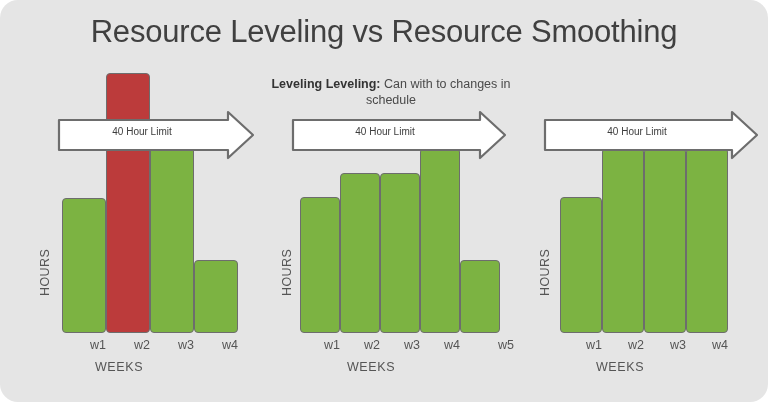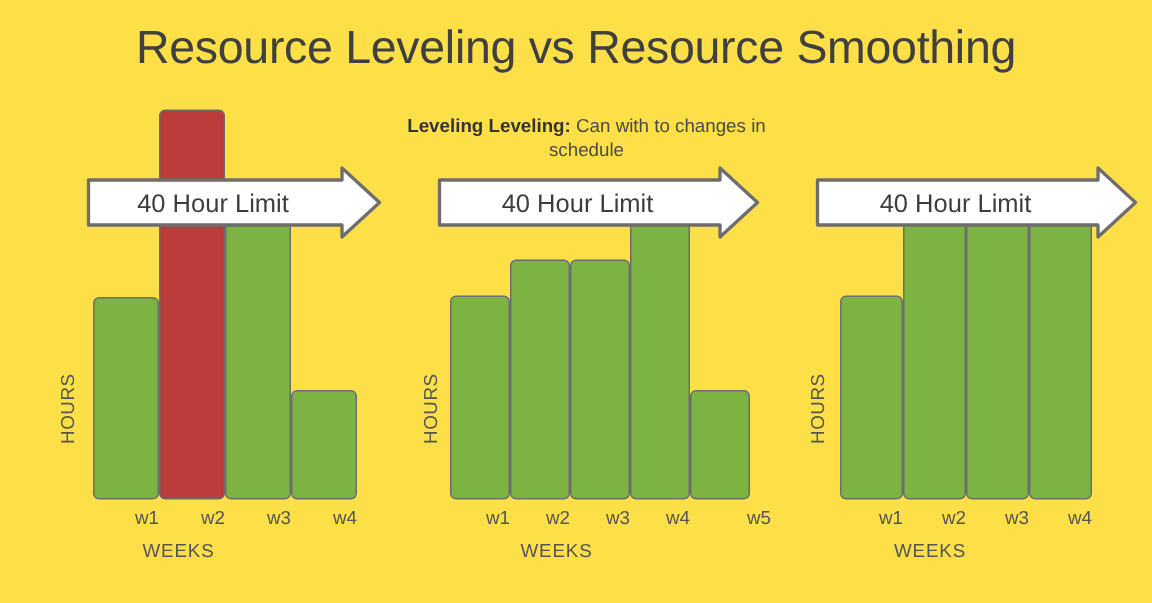--- a/index.html
+++ b/index.html
@@ -14,21 +14,22 @@
     overflow: hidden;
     font-family: "Liberation Sans", sans-serif;
     color: #444444;
     position: relative;
   }
 
   #page {
     position: relative;
     width: 768px;
     height: 402px;
-    background: #fde047;
+    background: #e5e5e5;
+    border-radius: 18px;
   }
 
   
   .page-title {
     position: absolute;
     left: 0;
     top: 14px;
     width: 768px;
     text-align: center;
     font-size: 31px;
@@ -112,21 +113,21 @@
   }
 
   
   .limit-arrow {
     position: absolute;
     pointer-events: none;
   }
   .limit-arrow svg { display: block; overflow: visible; }
   .limit-text {
     position: absolute;
-    font-size: 17px;
+    font-size: 10px;
     color: #3d3d3d;
     white-space: nowrap;
     text-align: center;
   }
 </style>
 </head>
 <body>
 
 <div id="page">
 

